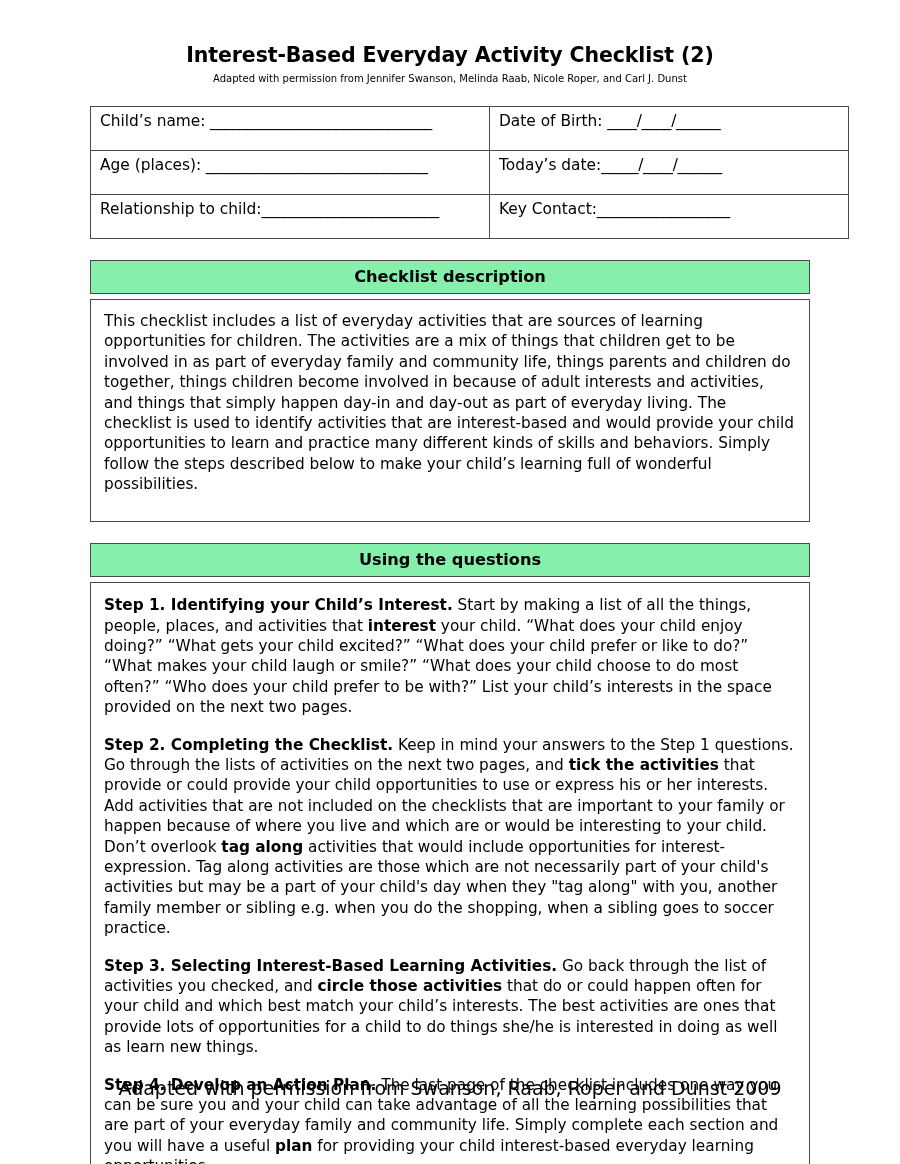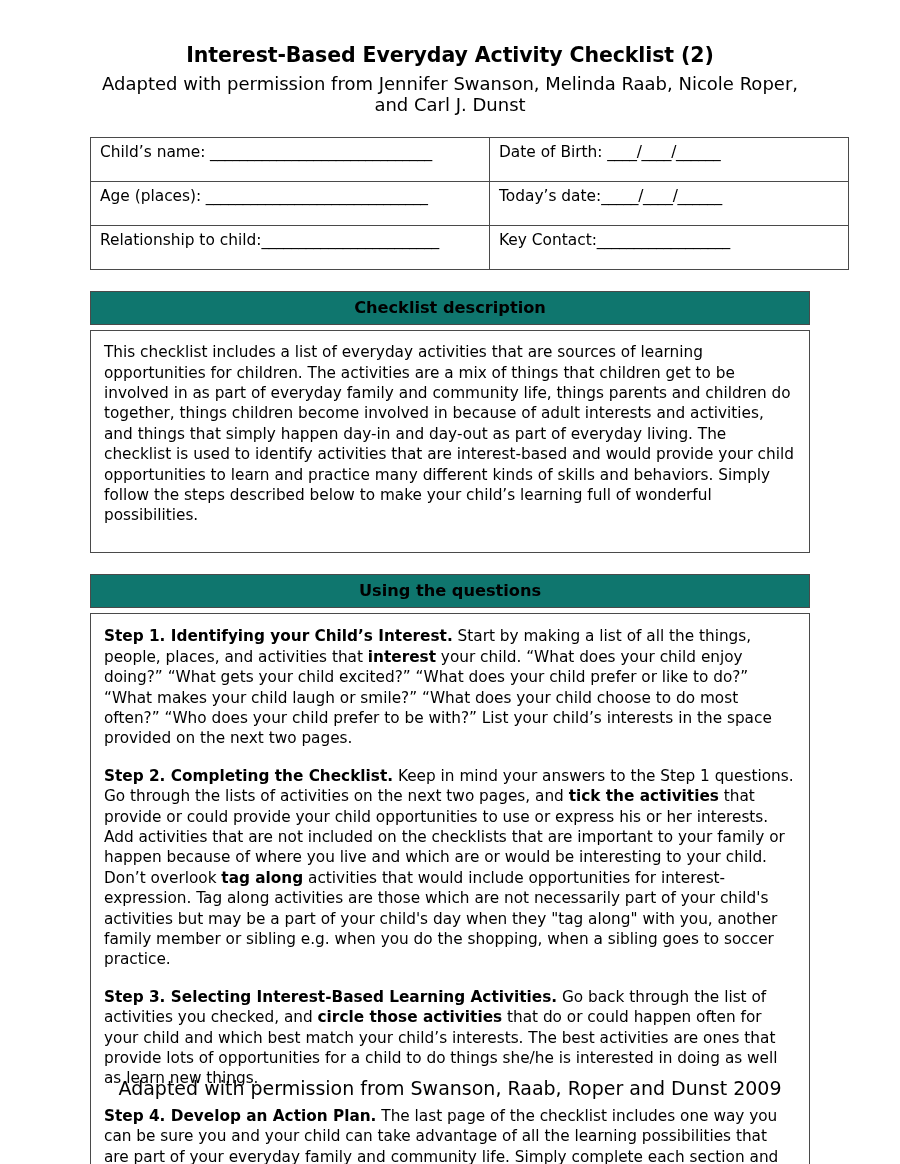--- a/index.html
+++ b/index.html
@@ -28,21 +28,21 @@
     text-align: center;
     font-size: 20.5px;
     font-weight: bold;
     letter-spacing: -0.1px;
     margin: 0;
     padding-top: 44px;
     line-height: 1.15;
   }
   .doc-subtitle {
     text-align: center;
-    font-size: 18px;
+    font-size: 10px;
     font-weight: normal;
     margin: 0;
     padding-top: 5px;
     line-height: 1.2;
   }
 
   
   .form-table {
     margin-top: 21px;
     width: 720px;
@@ -61,21 +61,21 @@
   }
   .form-table td.left-col { width: 380px; }
   .form-table td.right-col { width: 340px; }
   .fill-line { letter-spacing: -0.3px; }
 
   
   .section-header {
     margin-top: 21px;
     width: 720px;
     box-sizing: border-box;
-    background: #0f766e;
+    background: #86efac;
     border: 1.3px solid #4a4a4a;
     text-align: center;
     font-size: 16.2px;
     font-weight: bold;
     padding: 6px 0 7px 0;
     line-height: 1.2;
   }
   .section-body {
     margin-top: 5px;
     width: 720px;

